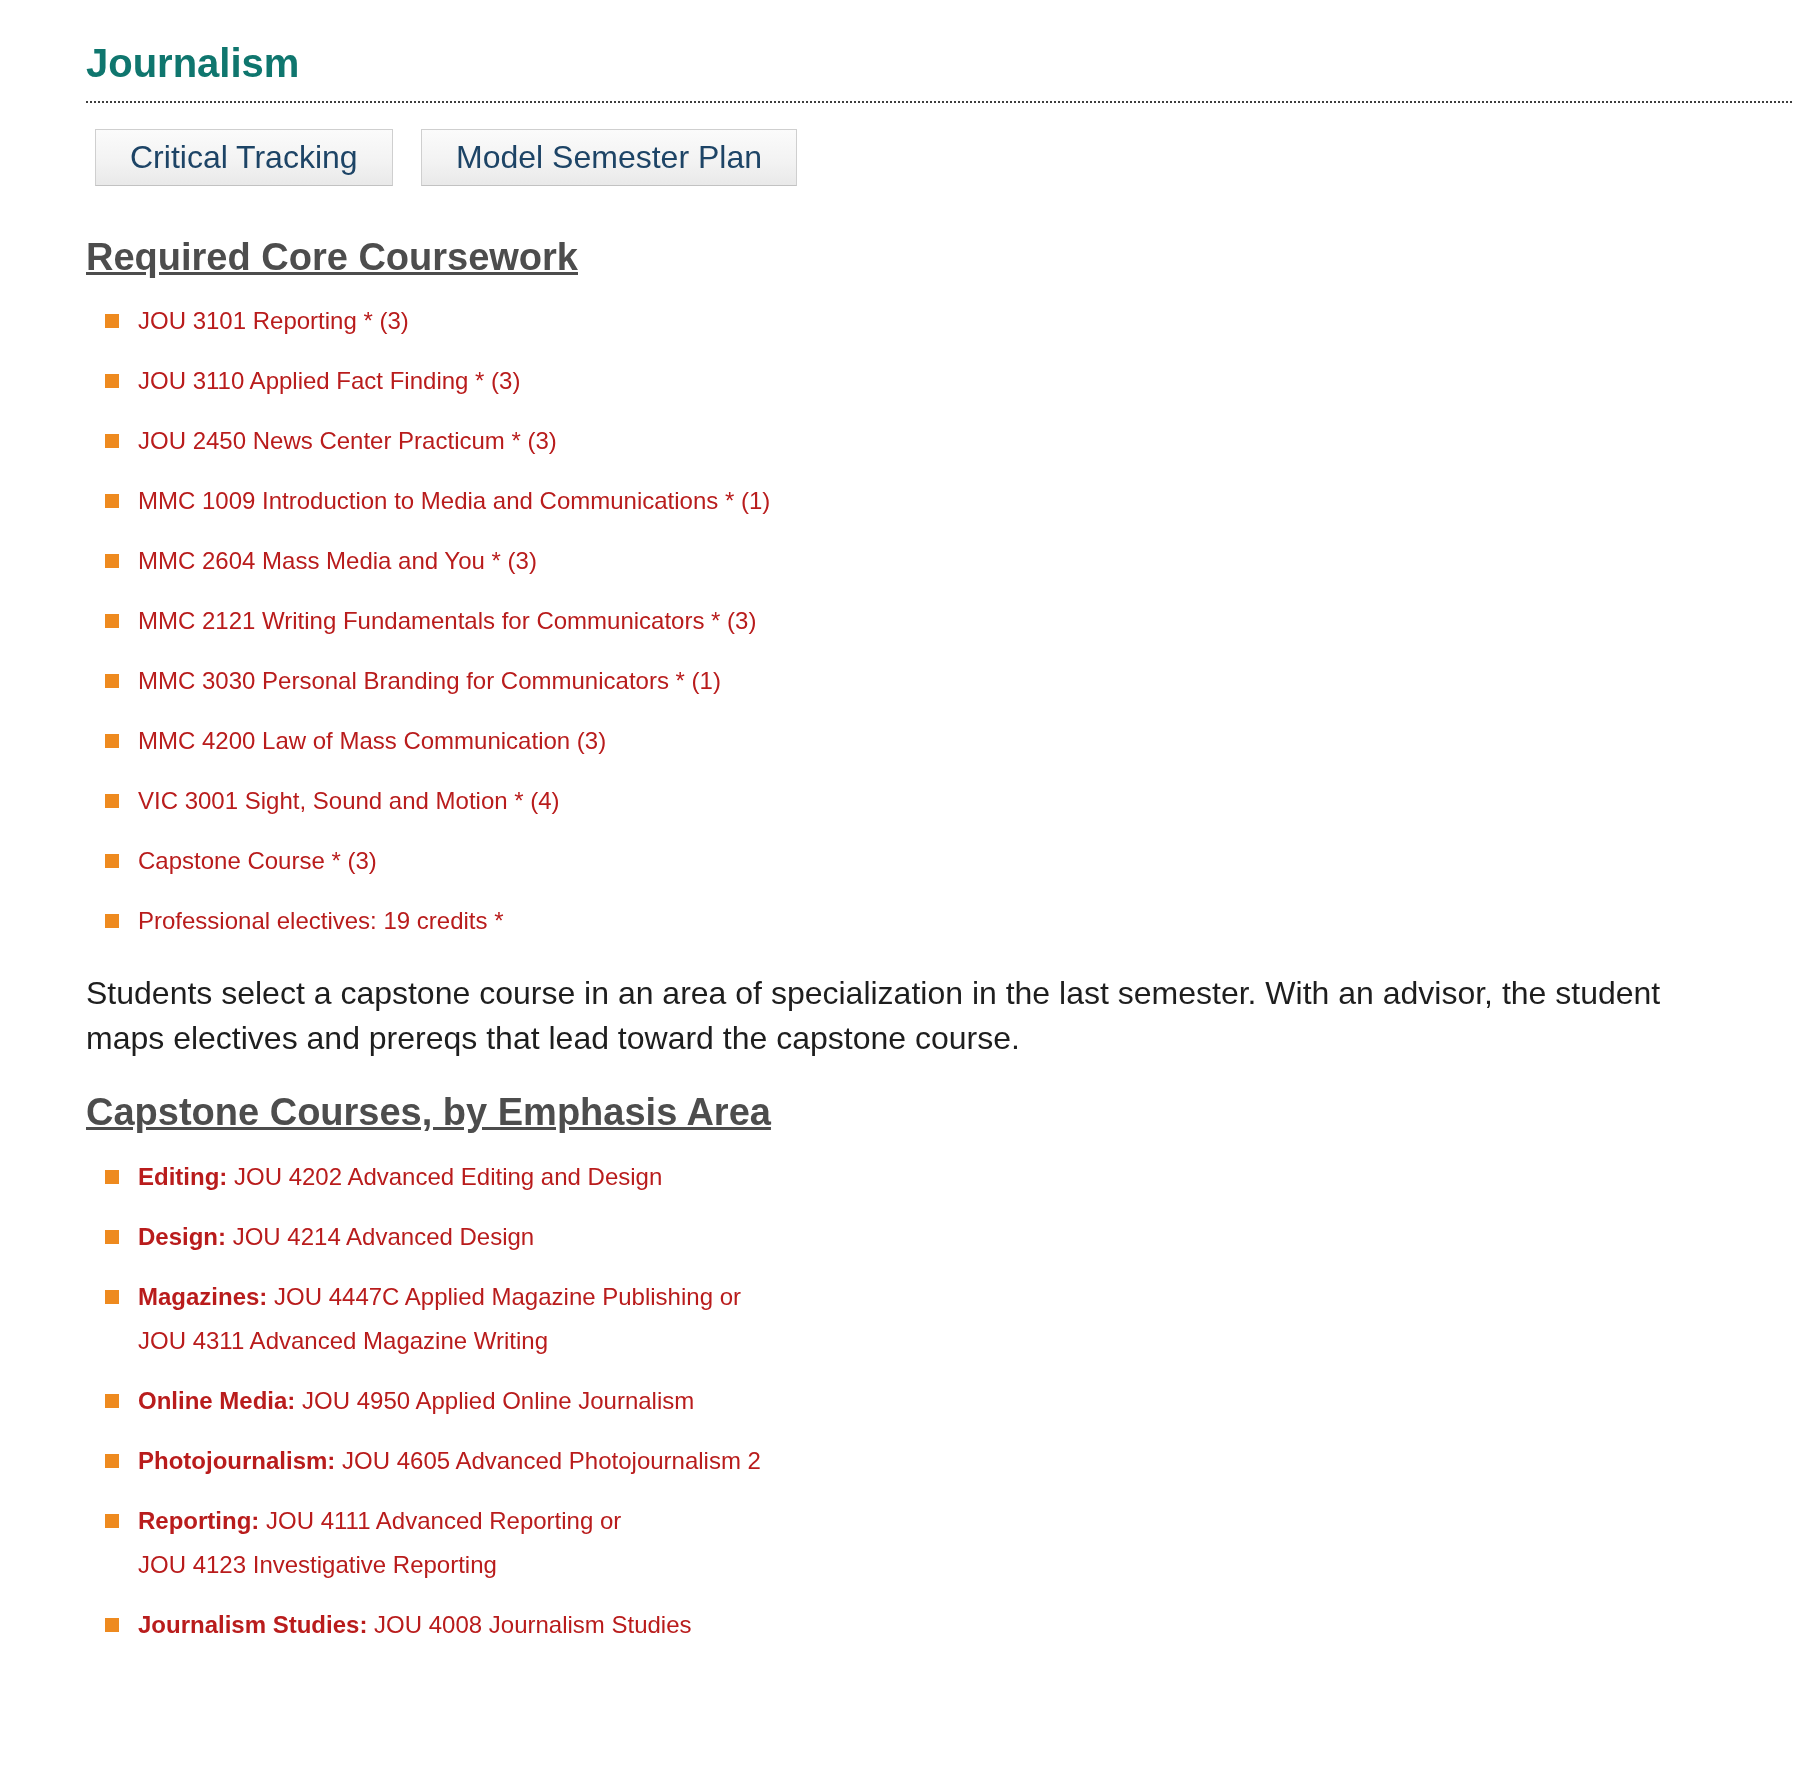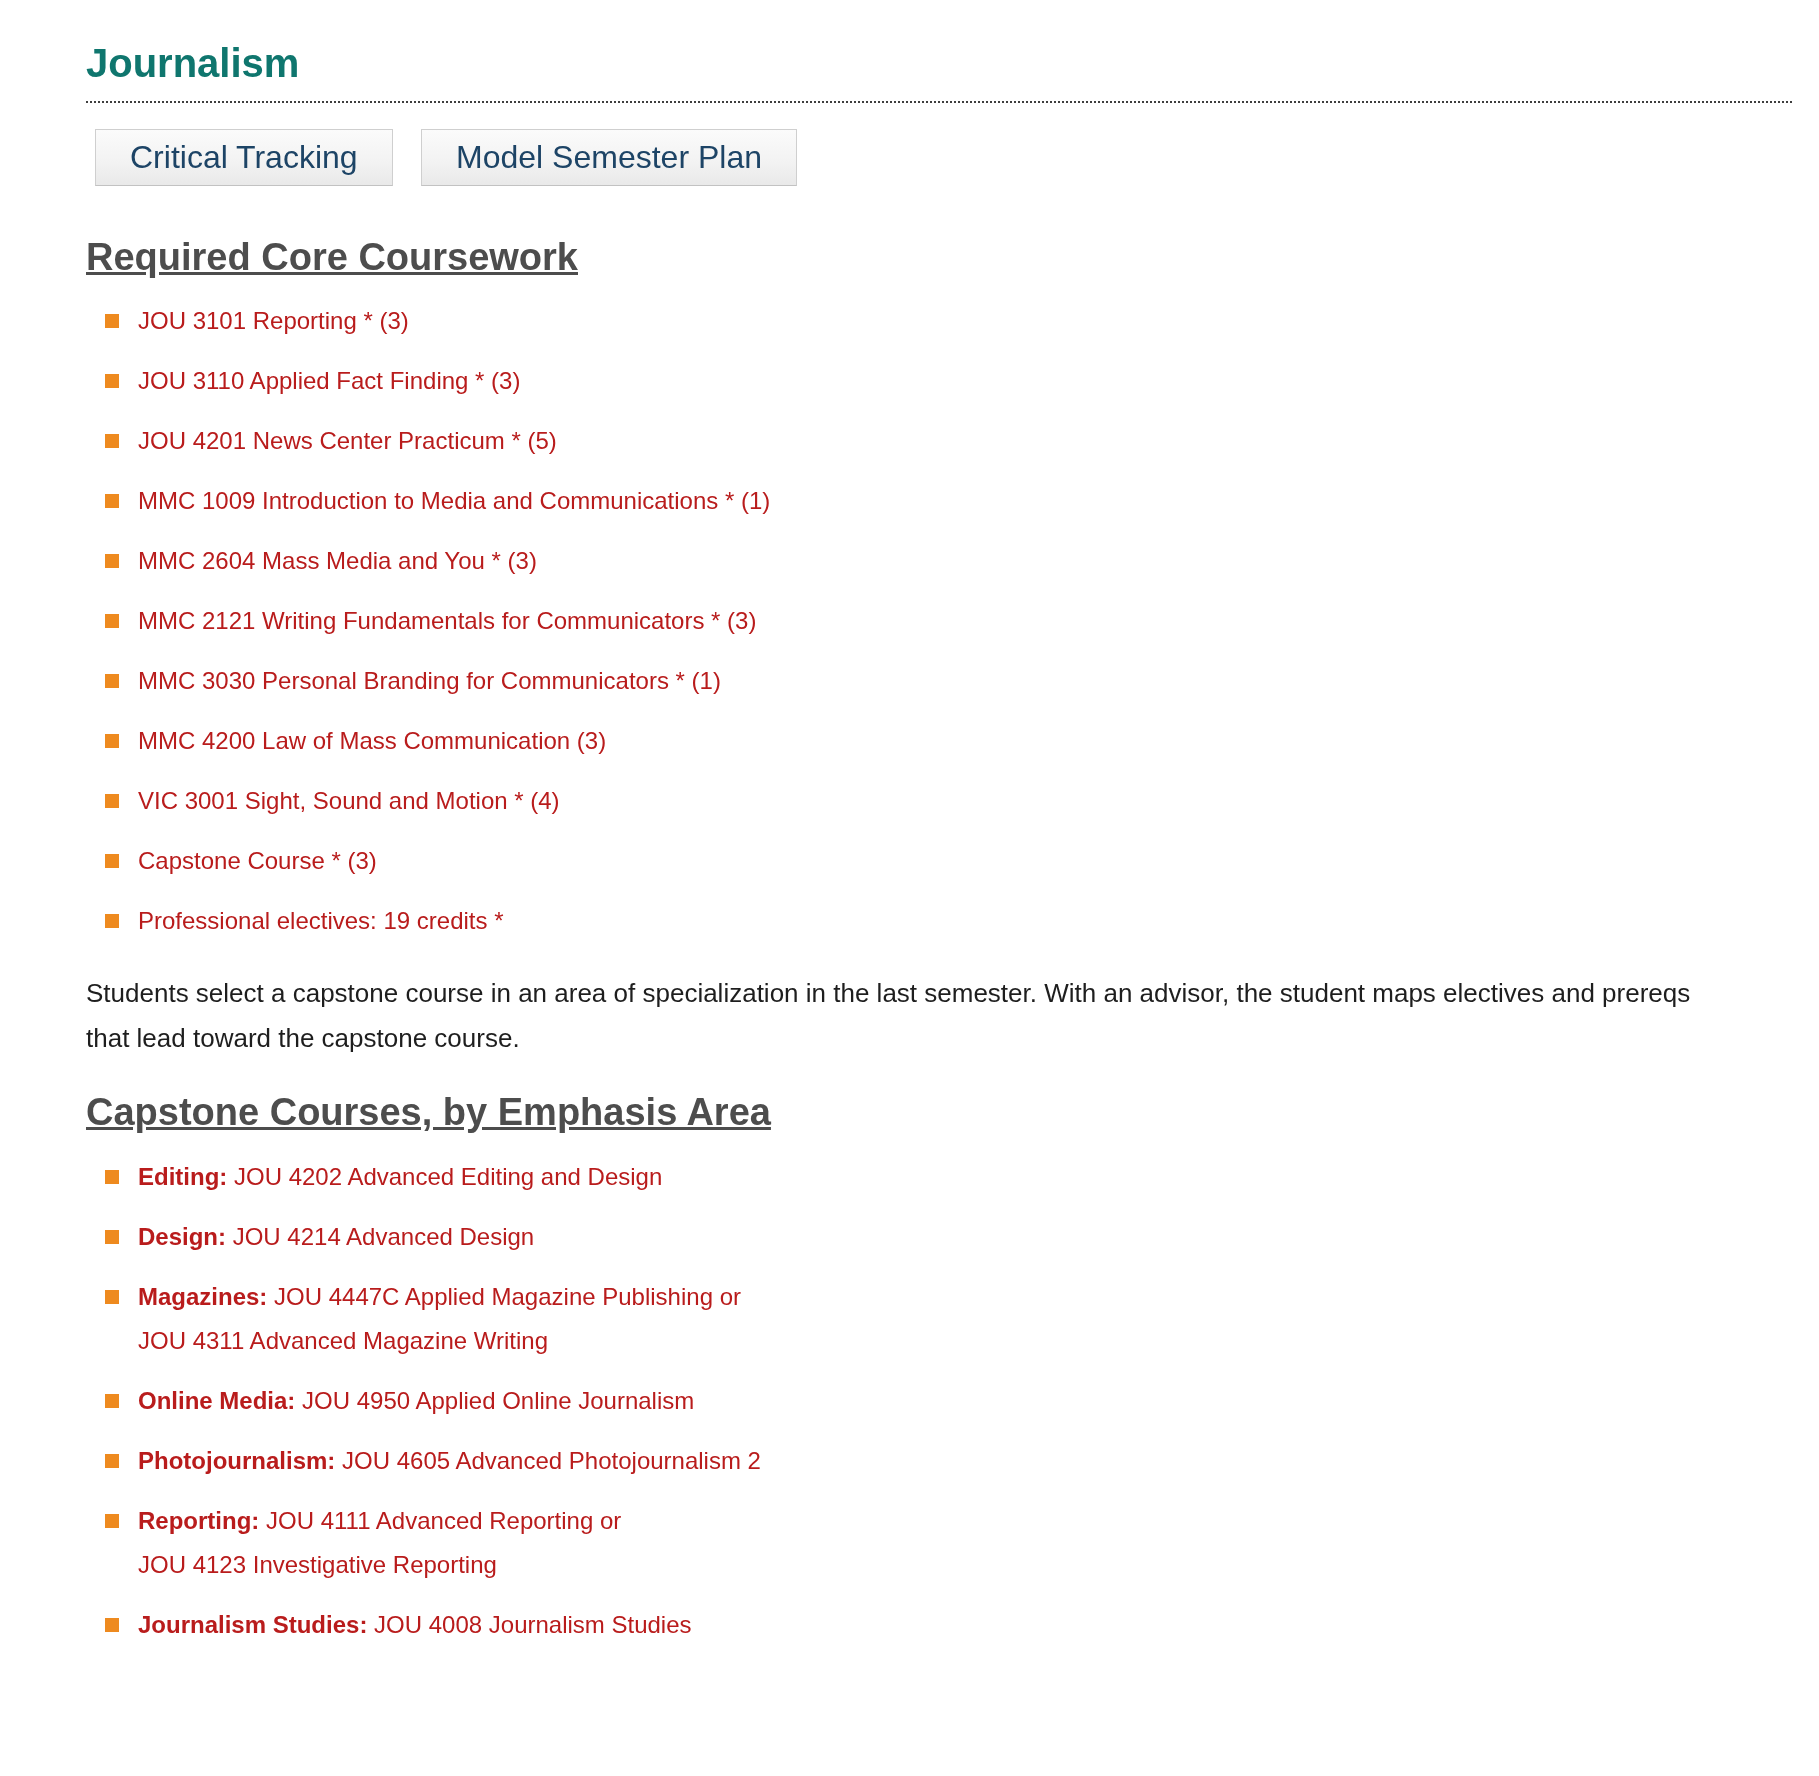--- a/index.html
+++ b/index.html
@@ -53,21 +53,21 @@
     color:#b91c1c;
   }
   .bullet{
     position:absolute;left:19px;top:15px;
     width:14px;height:14px;
     background:var(--bullet-orange);
   }
   .emph{font-weight:bold;}
 
   p.note{
-    font-size:26px;line-height:45px;
+    font-size:32px;line-height:45px;
     margin:28px 0 0 0;
     max-width:1615px;
     color:#1e1e1e;
   }
 </style>
 </head>
 <body>
 
 <div class="page">
 
@@ -94,21 +94,21 @@
         <span class="bullet"></span>
       </li>
 
       <li class="course-item">
         <span class="bullet"></span>
         <span>JOU 3110 Applied Fact Finding * (3)</span>
       </li>
 
       <li class="course-item">
         <span class="bullet"></span>
-        <span>JOU 4201 News Center Practicum * (5)</span>
+        <span>JOU 2450 News Center Practicum * (3)</span>
       </li>
 
       <li class="course-item">
         <span class="bullet"></span>
         <span>MMC 1009 Introduction to Media and Communications * (1)</span>
       </li>
 
       <li class="course-item">
         <span class="bullet"></span>
         <span>MMC 2604 Mass Media and You * (3)</span>

